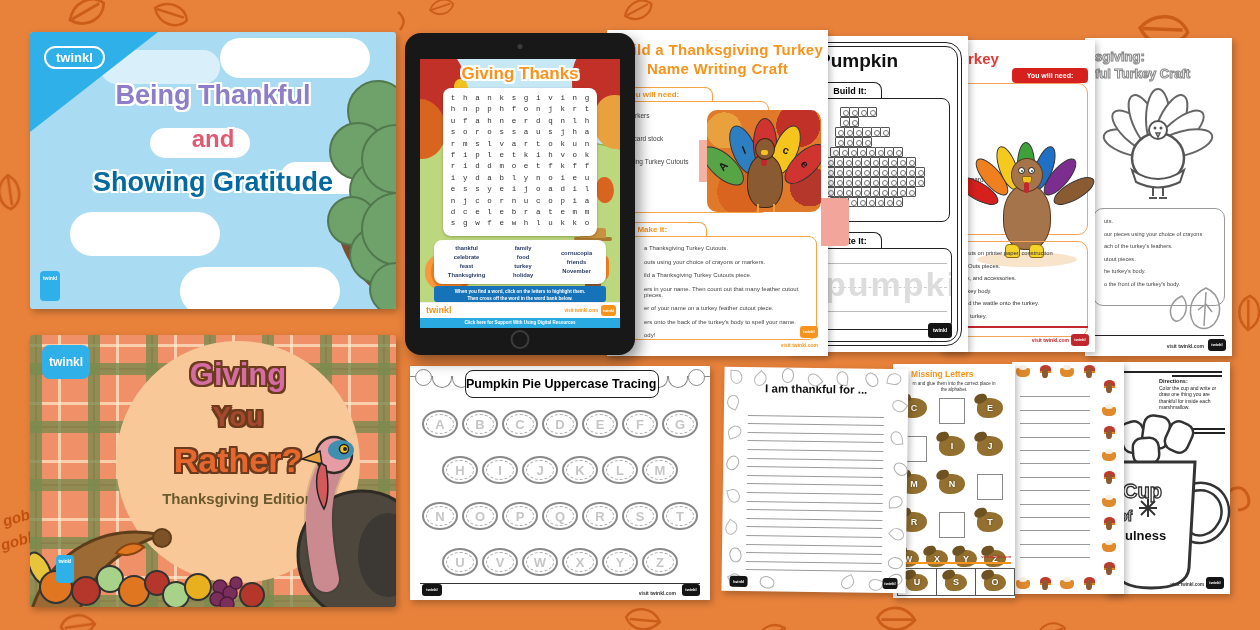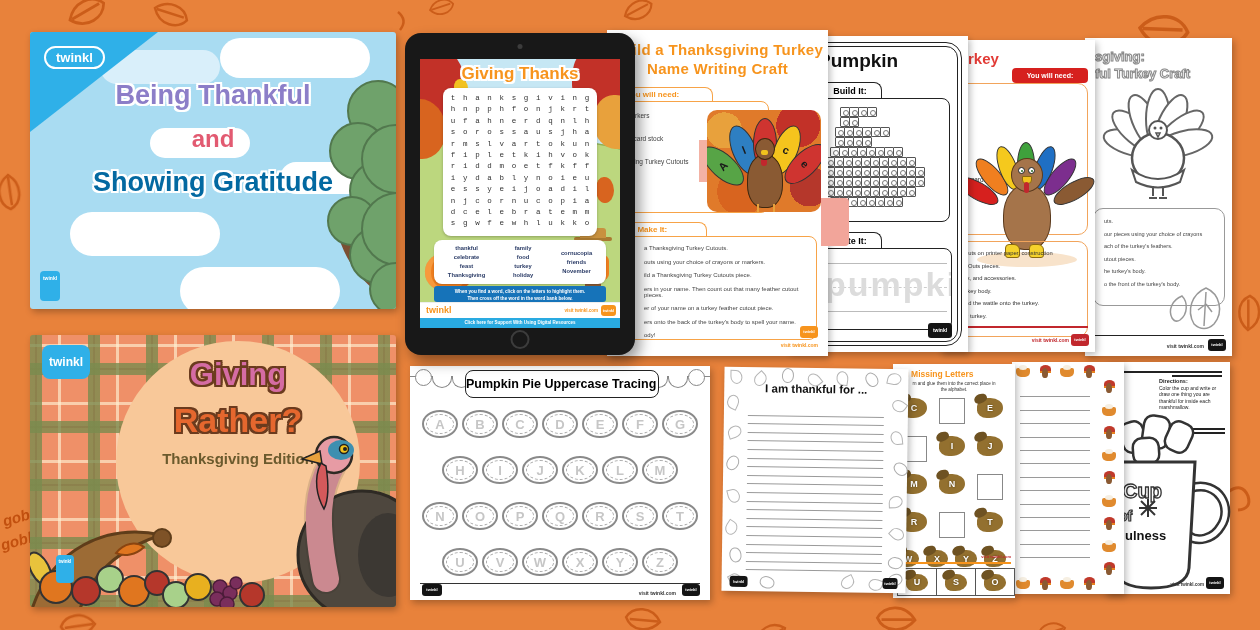--- a/index.html
+++ b/index.html
@@ -259,20 +259,21 @@
       <div class="p1-l2 ow">and</div>
       <div class="p1-l3 ow">Showing Gratitude</div>
     </div>
     <div class="mini-twinkl">twinkl</div>
   </div>
 
   <div id="poster2" class="sheet">
     <div class="p2-circle"></div>
     <div class="p2-title">
       <div class="p2-l1 ob">Giving</div>
+      <div class="p2-l2 ob">You</div>
       <div class="p2-l3 ob">Rather?</div>
       <div class="p2-sub">Thanksgiving Edition</div>
     </div>
     <svg class="p2-turkey" width="140" height="240" viewBox="0 0 140 240">
       <circle cx="98" cy="188" r="64" fill="#4E473E" stroke="#2E2A24" stroke-width="3"></circle>
       <ellipse cx="124" cy="188" rx="30" ry="42" fill="#3C3833"></ellipse>
       <path d="M62,212 C50,152 54,122 68,98" stroke="#E79BA4" stroke-width="26" fill="none" stroke-linecap="round"></path>
       <path d="M62,212 C50,152 54,122 68,98" stroke="#2E2A24" stroke-width="30" fill="none" stroke-linecap="round" opacity="0.15"></path>
       <circle cx="70" cy="88" r="18" fill="#E79BA4" stroke="#2E2A24" stroke-width="2.5"></circle>
       <ellipse cx="77" cy="83" rx="13" ry="10" fill="#3E8FB0"></ellipse>

